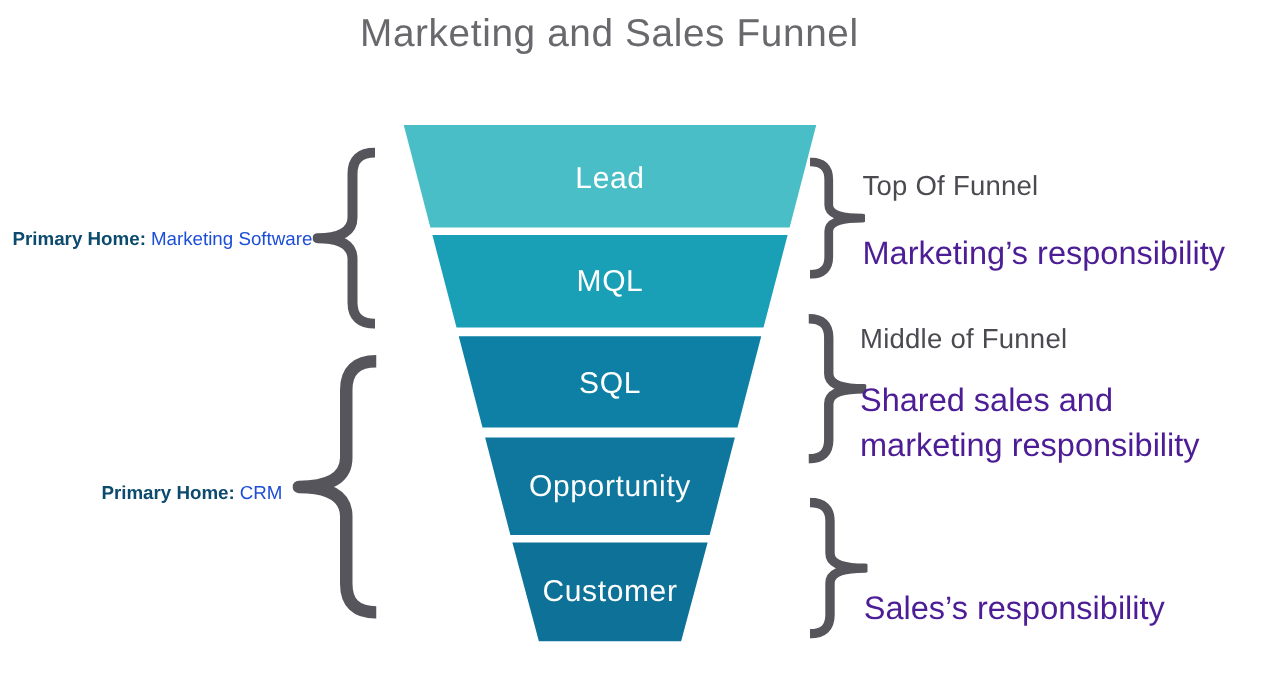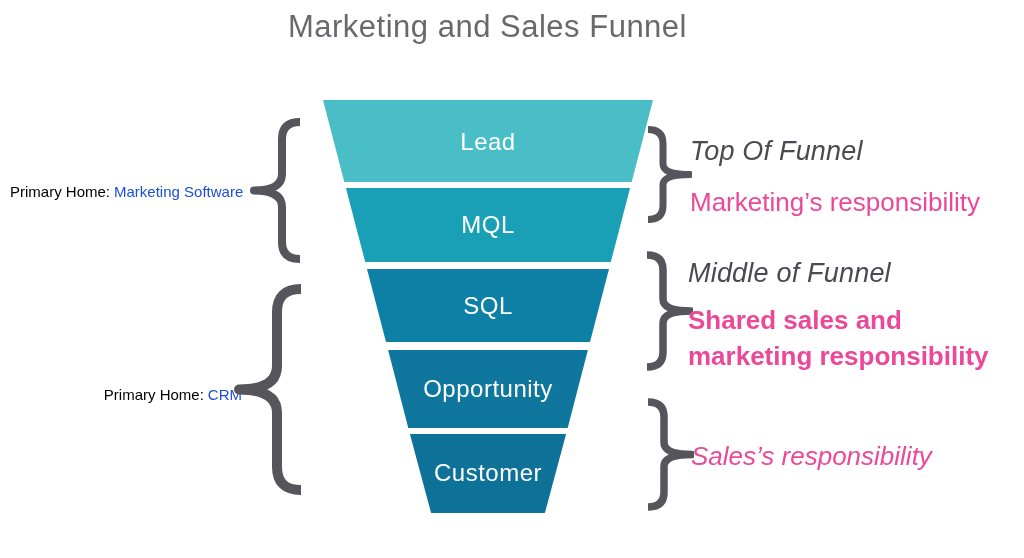--- a/index.html
+++ b/index.html
@@ -24,41 +24,41 @@
     font-size: 24px; font-weight: 300; letter-spacing: 0.5px;
   }
 
   .brace-svg { position: absolute; }
   .brace-svg path { fill: none; stroke-linecap: butt; stroke-linejoin: round; }
 
   .left-annotation {
     position: absolute; text-align: right;
     font-size: 15px; line-height: 22px; white-space: nowrap;
   }
-  .left-annotation .ann-label { color: #000000; font-weight: 400; }
+  .left-annotation .ann-label { color: #0c4a6e; font-weight: 700; }
   .left-annotation .ann-value { color: #1d4ed8; font-weight: 400; margin-left: 4px; }
   .annotation-1 { left: 10px; top: 181px; width: 228px; }
-  .annotation-2 { left: 26px; top: 384px; width: 216px; }
+  .annotation-2 { left: 10px; top: 384px; width: 216px; }
 
   .right-heading {
     position: absolute;
-    font-size: 27px; font-weight: 400; letter-spacing: 0.2px;
-    color: #4a4a50; white-space: nowrap; font-style: italic;
+    font-size: 22px; font-weight: 400; letter-spacing: 0.2px;
+    color: #4a4a50; white-space: nowrap;
   }
   .right-description {
     position: absolute;
     font-size: 26px; font-weight: 400;
-    color: #ec4899; line-height: 36px;
+    color: #4c1d95; line-height: 36px;
   }
   .heading-1 { left: 690px; top: 136px; }
   .desc-1    { left: 690px; top: 184px; white-space: nowrap; }
   .heading-2 { left: 688px; top: 258px; }
-  .desc-2    { left: 688px; top: 302px; width: 302px; font-weight: bold; }
+  .desc-2    { left: 688px; top: 302px; width: 302px; }
   .heading-3 { left: 691px; top: 400px; }
-  .desc-3    { left: 691px; top: 438px; white-space: nowrap; font-style: italic; }
+  .desc-3    { left: 691px; top: 468px; white-space: nowrap; }
 </style>
 </head>
 <body>
 
 <div class="canvas">
 
   <div class="diagram-title">Marketing and Sales Funnel</div>
 
   <svg class="funnel-svg" width="330" height="415" viewBox="0 0 330 415">
     <polygon points="0,0 330,0 308.7,82 21.3,82" fill="#49bec7"></polygon>

